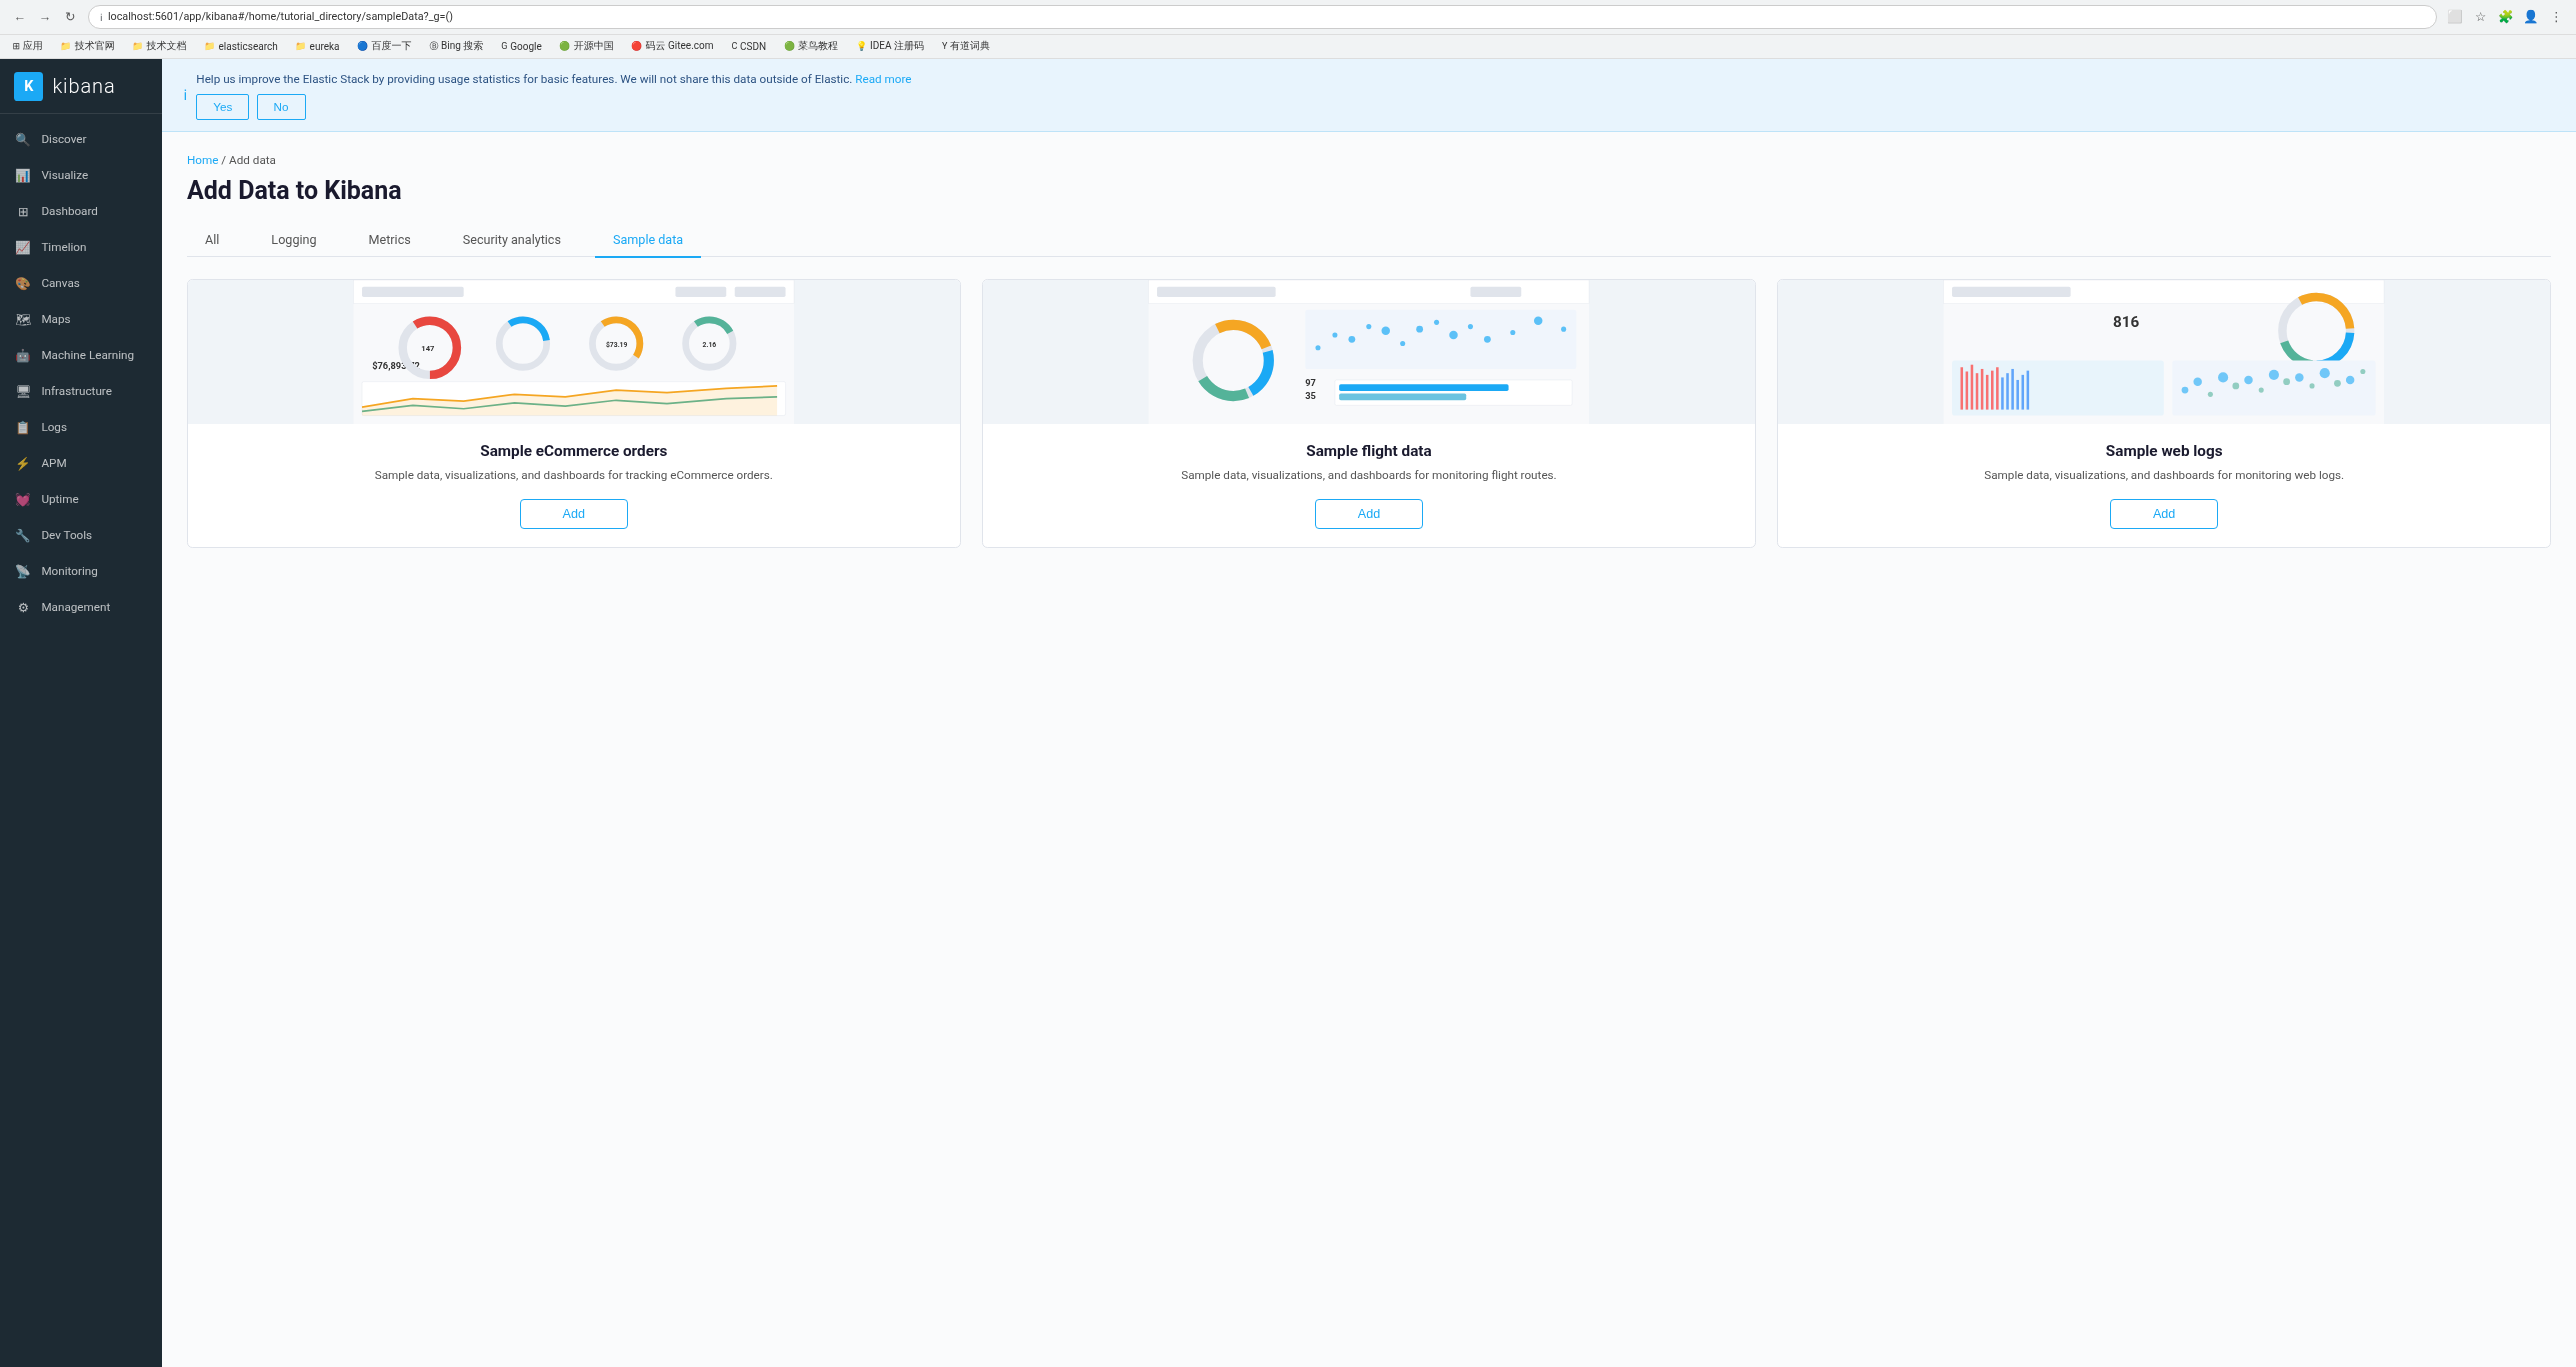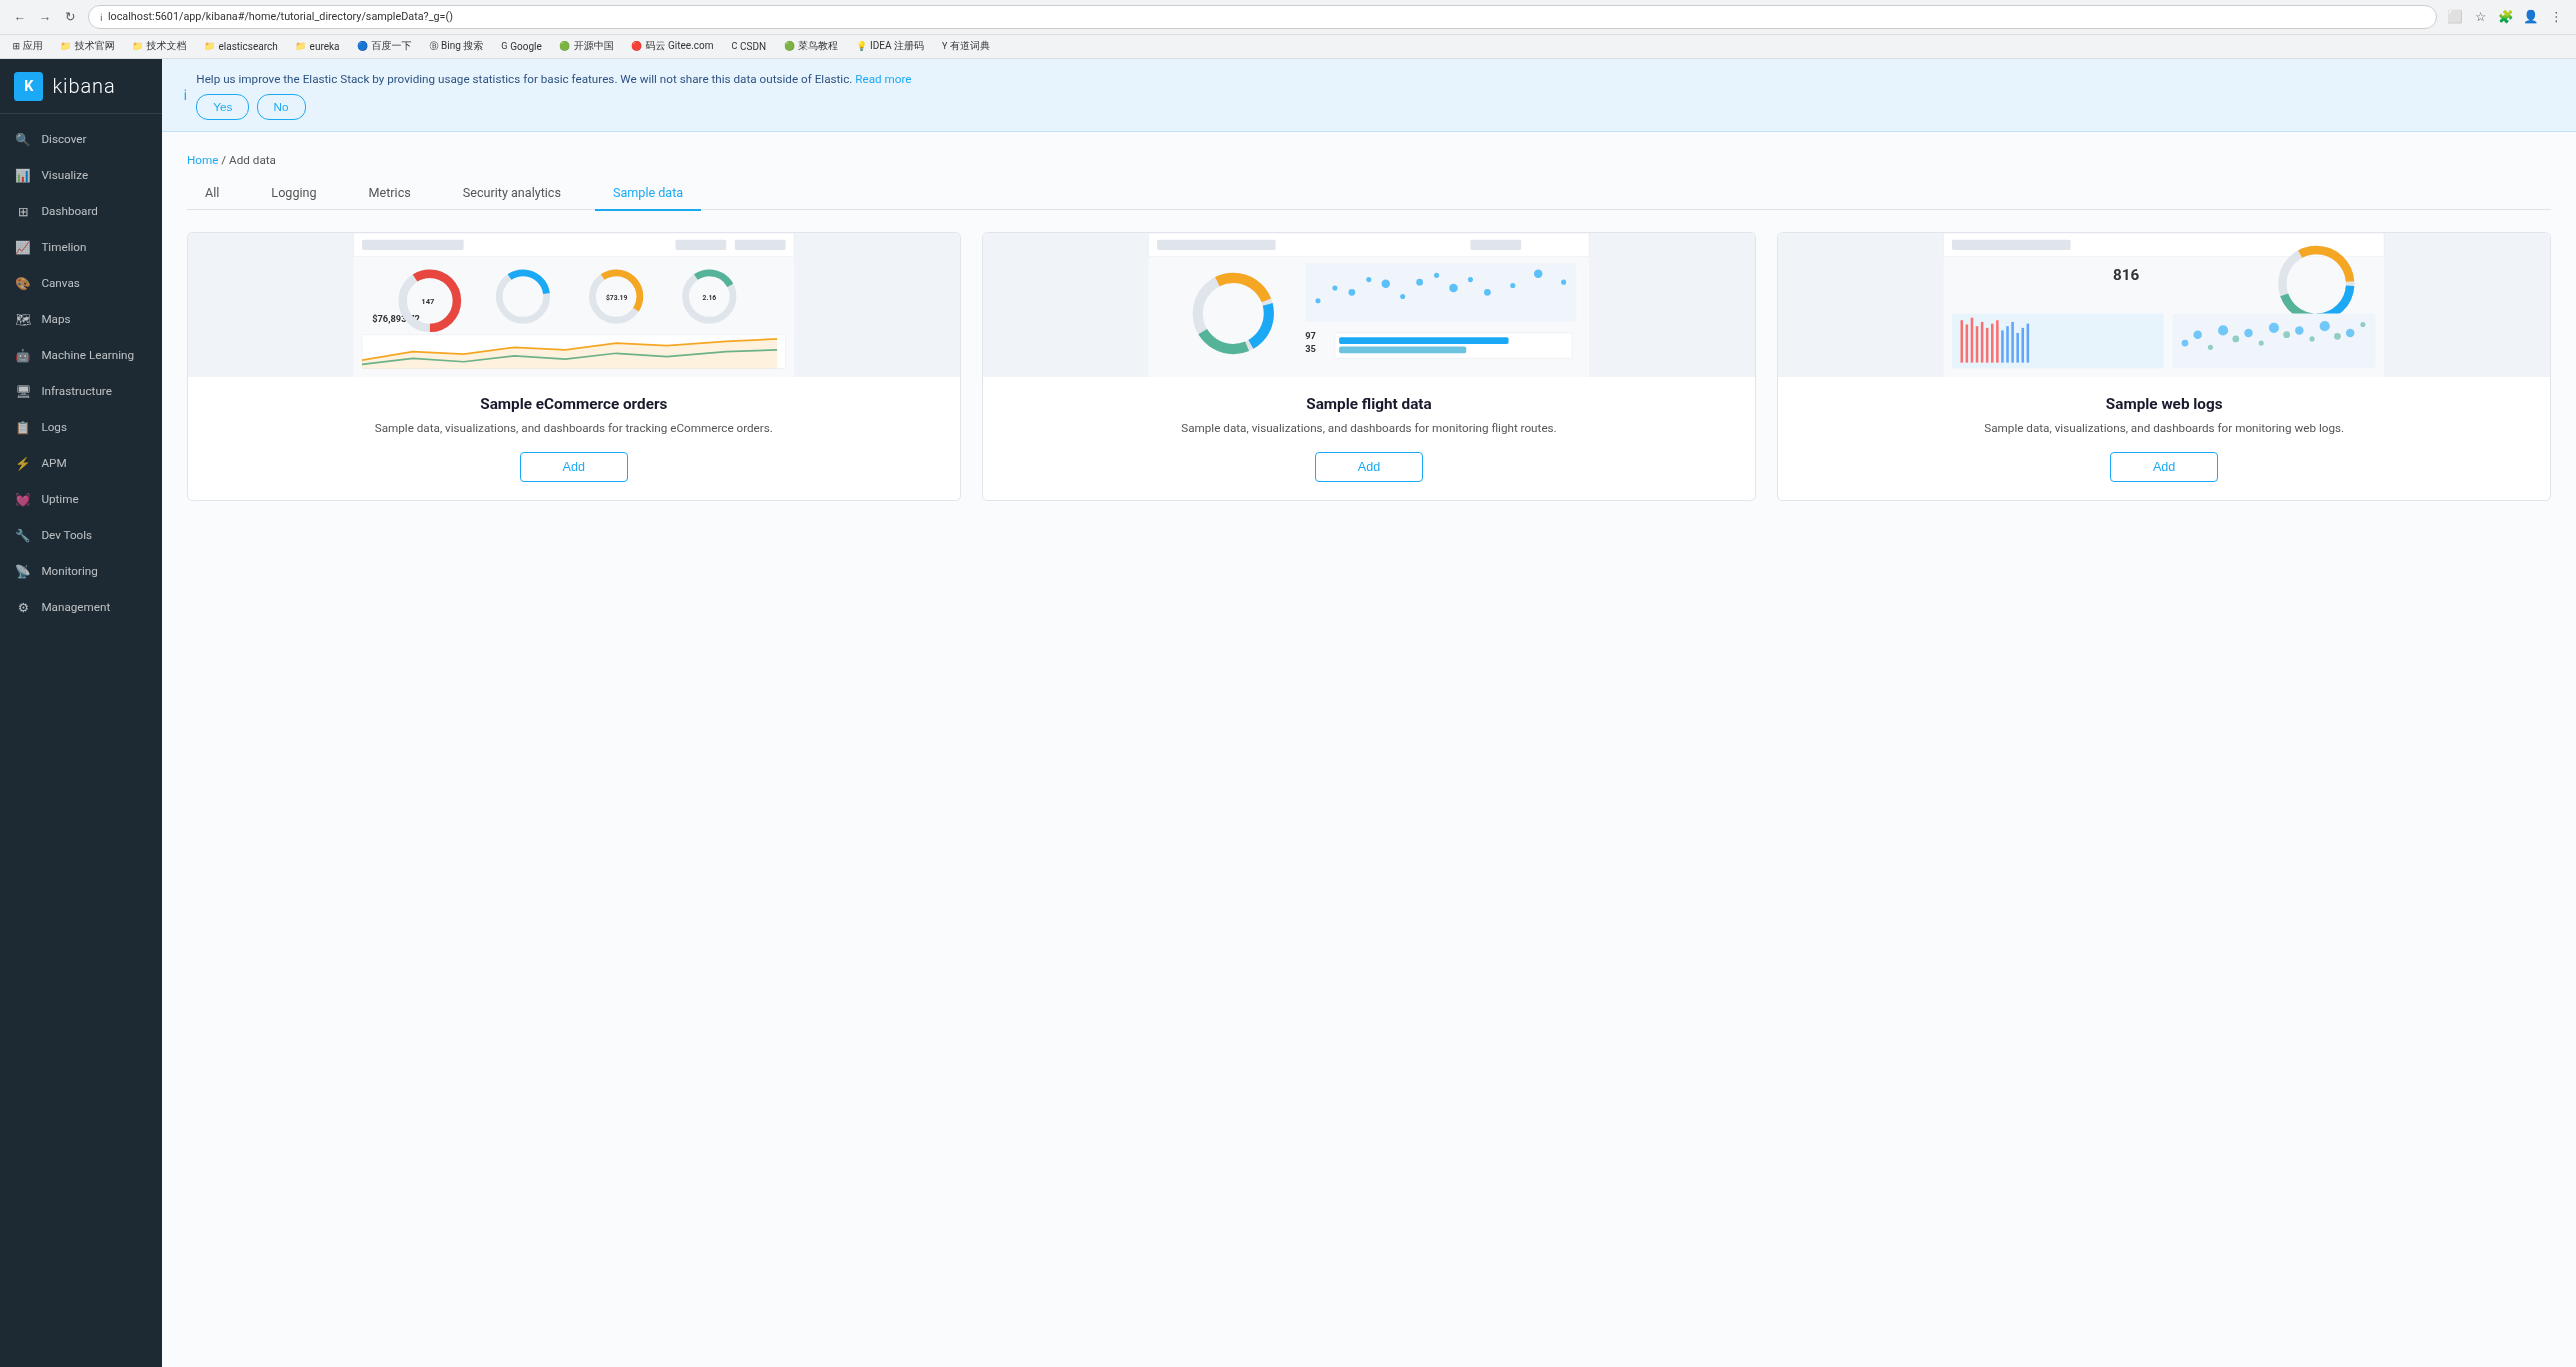--- a/index.html
+++ b/index.html
@@ -34,21 +34,21 @@
     
     .main-content { flex: 1; display: flex; flex-direction: column; overflow: hidden; }
 
     
     .notice-banner { background: #e8f4fd; border-bottom: 0.9px solid #bee3f8; padding: 10.8px 21.6px; display: flex; align-items: center; gap: 9px; }
     .notice-icon { color: #1ba9f5; font-size: 14.4px; flex-shrink: 0; }
     .notice-text { font-size: 11.7px; color: #2c5282; flex: 1; }
     .notice-text a { color: #1ba9f5; text-decoration: none; }
     .notice-btns { display: flex; gap: 7.2px; margin-top: 7.2px; }
     .notice-banner-inner { flex: 1; }
-    .notice-btn { padding: 5.4px 16px; border: 0.9px solid #1ba9f5; background: transparent; color: #1ba9f5; border-radius: 12px; cursor: pointer; font-size: 11.7px; }
+    .notice-btn { padding: 5.4px 16px; border: 0.9px solid #1ba9f5; background: transparent; color: #1ba9f5; border-radius: 2px; cursor: pointer; font-size: 11.7px; }
 
     
     .page-content { flex: 1; overflow-y: auto; padding: 21.6px 25px; background: #fafbfc; }
 
     
     .breadcrumb { font-size: 11.7px; color: #555; margin-bottom: 9px; }
     .breadcrumb a { color: #1ba9f5; text-decoration: none; }
 
     
     .page-title { font-size: 25px; font-weight: 700; color: #1a1a2e; margin-bottom: 18px; }
@@ -237,20 +237,21 @@
     </div>
 
     <div class="page-content">
 
       <div class="breadcrumb">
         <a href="#">Home</a>
         <span> / </span>
         <span>Add data</span>
       </div>
 
+      <h1 class="page-title">Add Data to Kibana</h1>
 
       <div class="tabs">
         <div class="tab">All</div>
         <div class="tab">Logging</div>
         <div class="tab">Metrics</div>
         <div class="tab">Security analytics</div>
         <div class="tab active">Sample data</div>
       </div>
 
       <div class="cards-grid">

